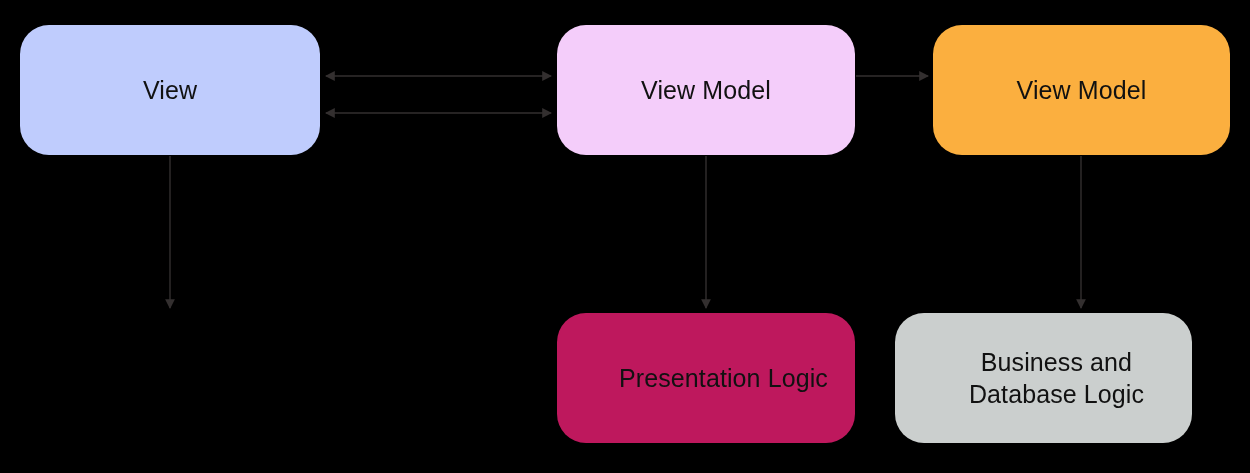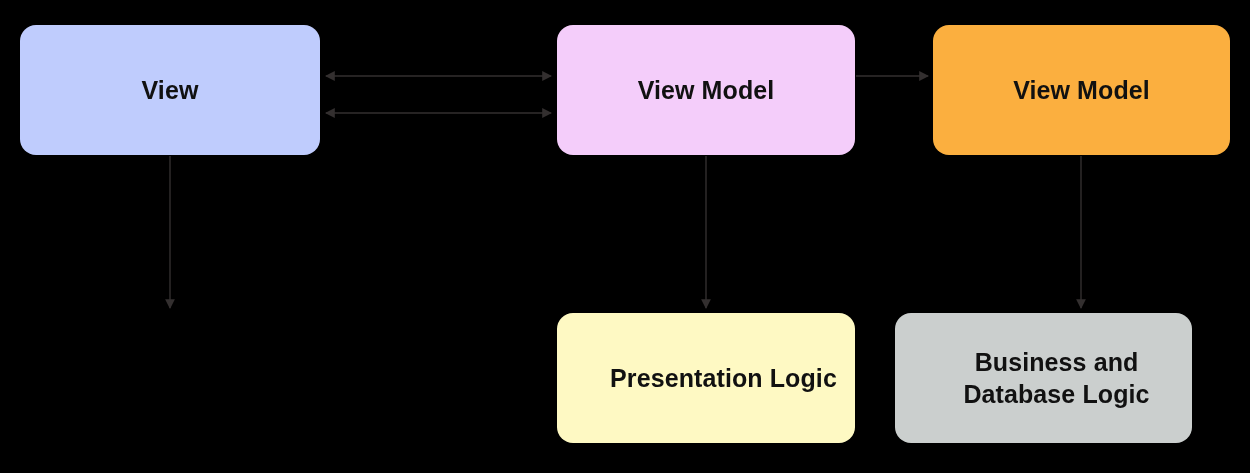--- a/index.html
+++ b/index.html
@@ -11,28 +11,28 @@
     position: relative;
     width: 1250px;
     height: 473px;
     background: #000000;
     overflow: hidden;
     font-family: "Liberation Sans", sans-serif;
   }
   .node {
     position: absolute;
     box-sizing: border-box;
-    border-radius: 16px;
+    border-radius: 29px;
     display: flex;
     align-items: center;
     justify-content: center;
     text-align: center;
     color: #111111;
     font-size: 25px;
-    font-weight: 700;
+    font-weight: 400;
     line-height: 1.3;
     letter-spacing: 0.1px;
     user-select: none;
   }
   .node-label {
     display: block;
     white-space: pre-line;
     padding: 0 10px;
   }
   
@@ -87,21 +87,21 @@
 
   <div class="node" id="node-viewmodel" style="background: rgb(244, 205, 250);">
     <span class="node-label">View Model</span>
   </div>
 
   <div class="node" id="node-model" style="background: rgb(251, 175, 63);">
     <span class="node-label">View Model</span>
   </div>
 
 
-  <div class="node" id="node-preslogic" style="background: #fef9c3; padding-left: 35px;">
+  <div class="node" id="node-preslogic" style="background: #be185d; padding-left: 35px;">
     <span class="node-label">Presentation Logic</span>
   </div>
 
   <div class="node" id="node-bizlogic" style="background: rgb(203, 207, 206);">
     <span class="node-label">Business and
 Database Logic</span>
   </div>
 
 </div>
 

